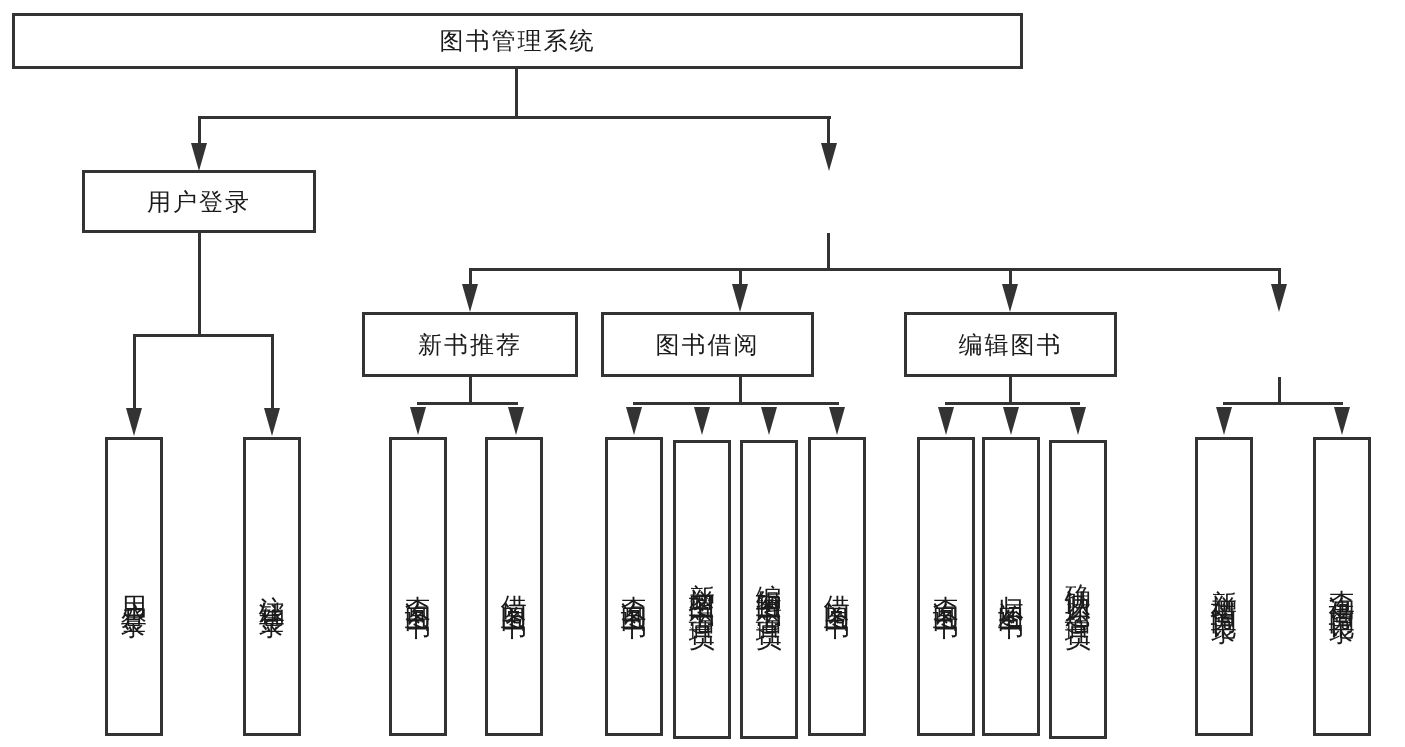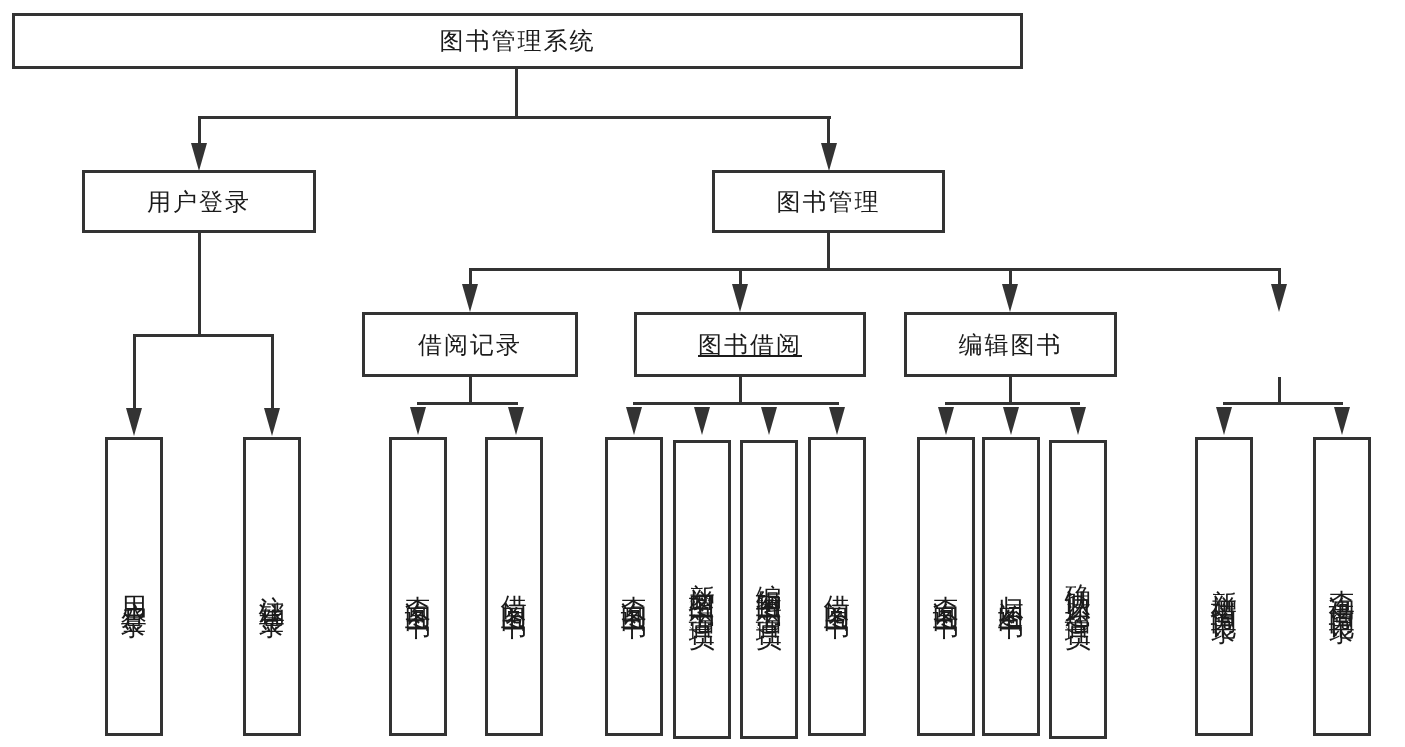--- a/index.html
+++ b/index.html
@@ -36,42 +36,41 @@
   <div class="box hlabel" style="left:12px;top:13px;width:1011px;height:56px;">图书管理系统</div>
 
   <div class="line" style="left:514.5px;top:68px;width:3px;height:50px;"></div>
   <div class="line" style="left:197.5px;top:116px;width:633px;height:3px;"></div>
   <div class="line" style="left:197.5px;top:119px;width:3px;height:27px;"></div>
   <div class="arrow" style="left:191px;top:143px;"></div>
   <div class="line" style="left:827px;top:119px;width:3px;height:27px;"></div>
   <div class="arrow" style="left:820.5px;top:143px;"></div>
 
   <div class="box hlabel" style="left:82px;top:170px;width:234px;height:63px;">用户登录</div>
-  <div class="box hlabel" style="left:712px;top:170px;width:233px;height:63px;">图书管理</div>
 
   <div class="line" style="left:197.5px;top:233px;width:3px;height:103px;"></div>
   <div class="line" style="left:132.5px;top:334px;width:141px;height:3px;"></div>
   <div class="line" style="left:132.5px;top:337px;width:3px;height:72px;"></div>
   <div class="arrow" style="left:126px;top:408px;"></div>
   <div class="line" style="left:270.5px;top:337px;width:3px;height:72px;"></div>
   <div class="arrow" style="left:264px;top:408px;"></div>
 
   <div class="line" style="left:827px;top:233px;width:3px;height:38px;"></div>
   <div class="line" style="left:468.5px;top:268px;width:812px;height:3px;"></div>
   <div class="line" style="left:468.5px;top:271px;width:3px;height:14px;"></div>
   <div class="arrow" style="left:462px;top:284px;"></div>
   <div class="line" style="left:738.5px;top:271px;width:3px;height:14px;"></div>
   <div class="arrow" style="left:732px;top:284px;"></div>
   <div class="line" style="left:1008.5px;top:271px;width:3px;height:14px;"></div>
   <div class="arrow" style="left:1002px;top:284px;"></div>
   <div class="line" style="left:1277.5px;top:271px;width:3px;height:14px;"></div>
   <div class="arrow" style="left:1271px;top:284px;"></div>
 
-  <div class="box hlabel" style="left:362px;top:312px;width:216px;height:65px;">借阅记录</div>
-  <div class="box hlabel" style="left:634px;top:312px;width:232px;height:65px;text-decoration:underline;">图书借阅</div>
+  <div class="box hlabel" style="left:362px;top:312px;width:216px;height:65px;">新书推荐</div>
+  <div class="box hlabel" style="left:601px;top:312px;width:213px;height:65px;">图书借阅</div>
   <div class="box hlabel" style="left:904px;top:312px;width:213px;height:65px;">编辑图书</div>
 
   <div class="line" style="left:468.5px;top:377px;width:3px;height:27px;"></div>
   <div class="line" style="left:416.5px;top:402px;width:101px;height:3px;"></div>
   <div class="arrow" style="left:410px;top:407px;"></div>
   <div class="arrow" style="left:508px;top:407px;"></div>
 
   <div class="line" style="left:738.5px;top:377px;width:3px;height:27px;"></div>
   <div class="line" style="left:632.5px;top:402px;width:206px;height:3px;"></div>
   <div class="arrow" style="left:626px;top:407px;"></div>

